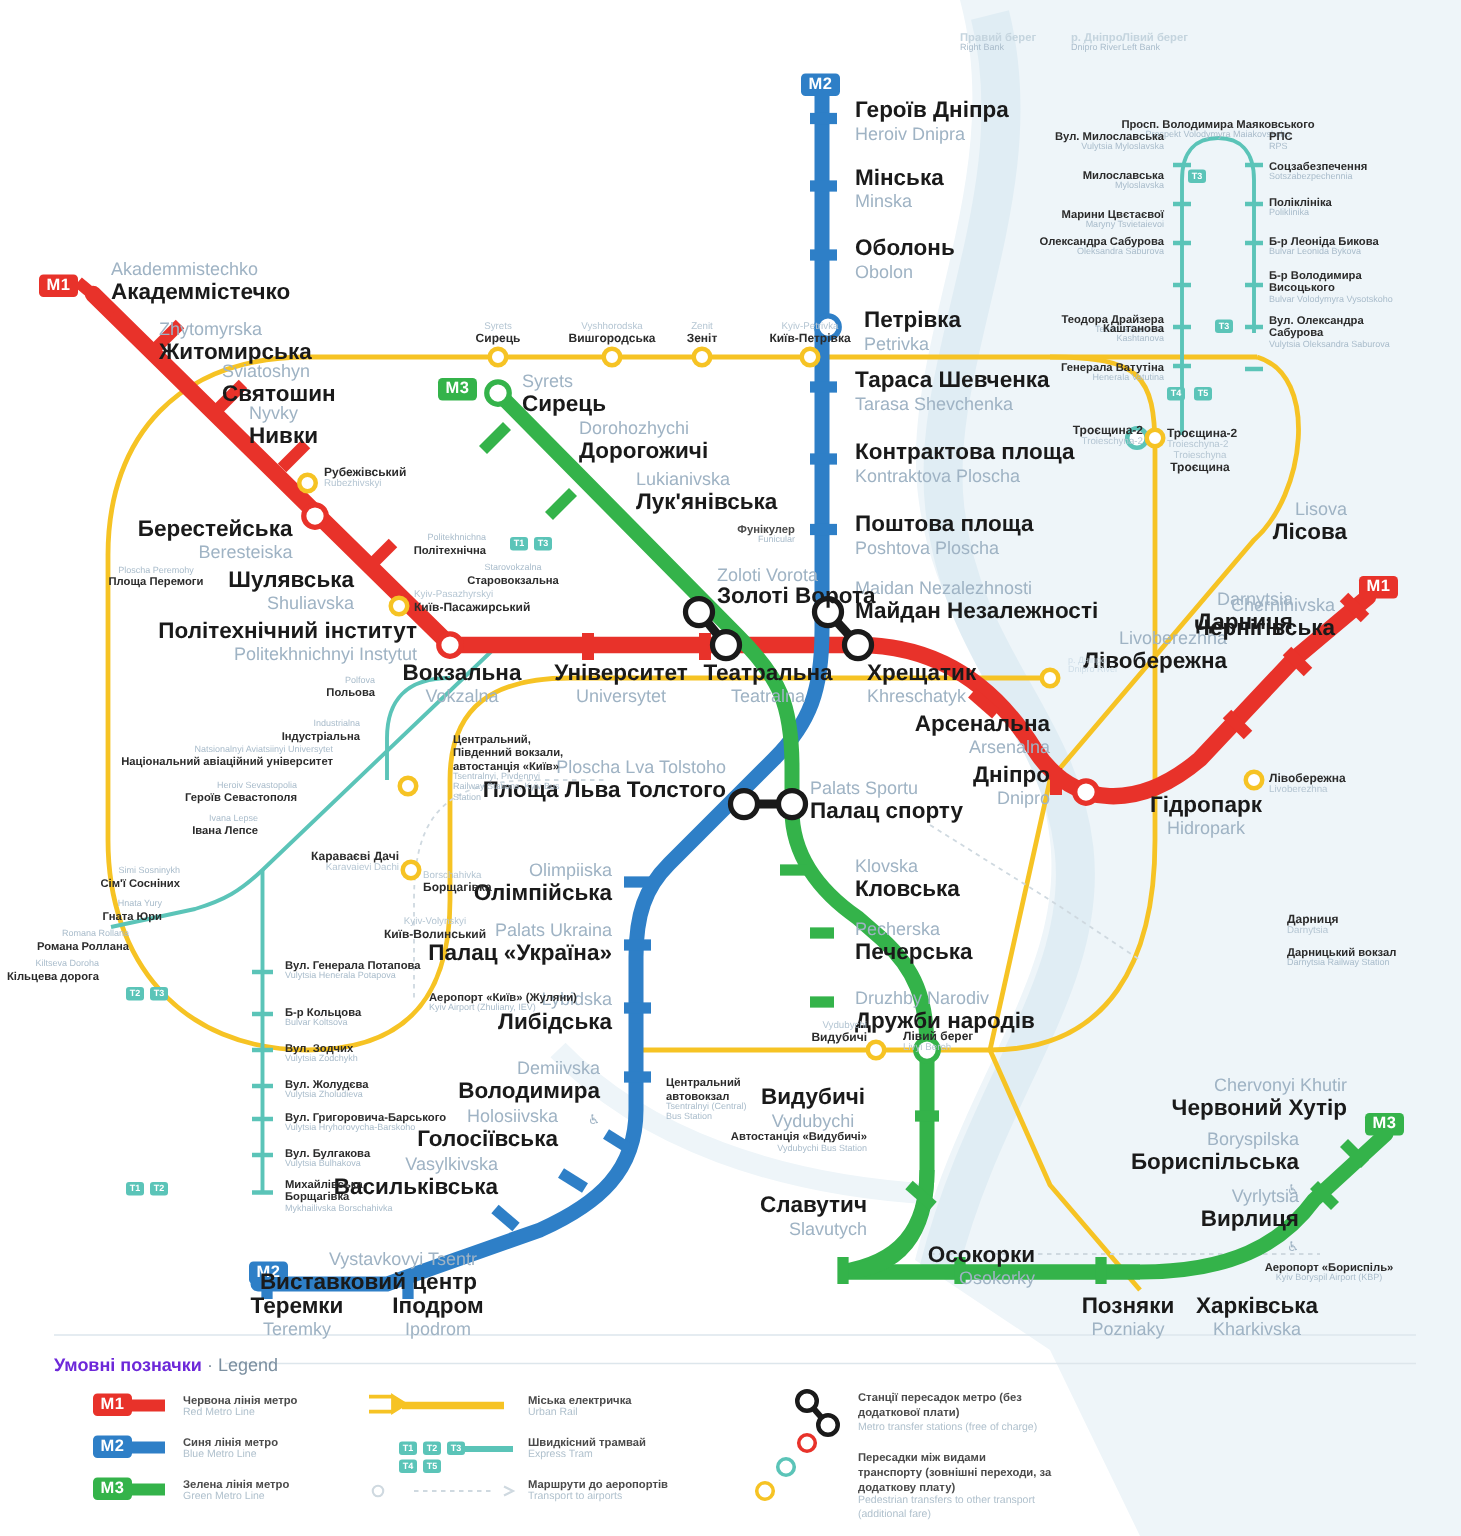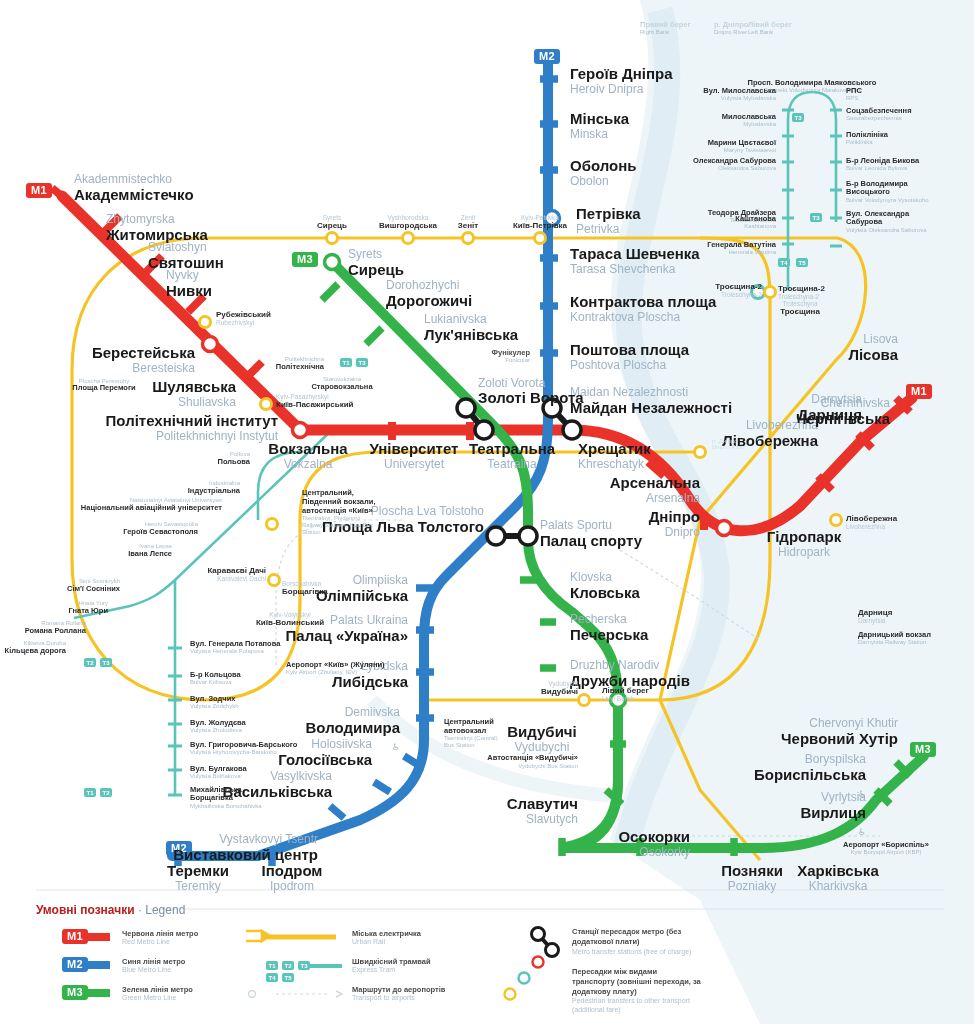--- a/index.html
+++ b/index.html
@@ -15,21 +15,21 @@
   .xs-en{font-size:6px;color:#a9bccb;}
   .rail-ua{font-size:8px;font-weight:bold;color:#2b2b2b;}
   .rail-en{font-size:6.5px;color:#b5c6d3;}
   .ctr{text-align:center;transform:translateX(-50%);}
   .rt{text-align:right;transform:translateX(-100%);}
   .badge{position:absolute;color:#fff;font-size:11px;font-weight:bold;
          border-radius:3px;padding:2px 5px;line-height:1;letter-spacing:.3px;}
   .tbadge{position:absolute;background:#5bc4b8;color:#fff;font-size:6px;
           font-weight:bold;border-radius:2px;padding:1.5px 2.5px;line-height:1;}
   .legend-head{position:absolute;left:36px;top:903px;font-size:12px;color:#7b8fa0;}
-  .legend-head b{color:#b91c1c;font-weight:bold;}
+  .legend-head b{color:#6d28d9;font-weight:bold;}
   .lg-ua{font-size:7.5px;font-weight:bold;color:#4a4a4a;}
   .lg-en{font-size:7px;color:#b0c1cd;}
   .wc{font-size:9px;color:#9fb3c4;}
   .fnk{font-size:7.5px;font-weight:bold;color:#4a4a4a;}
 </style>
 </head>
 <body>
 
 <svg id="map" viewBox="0 0 974 1024">
 

